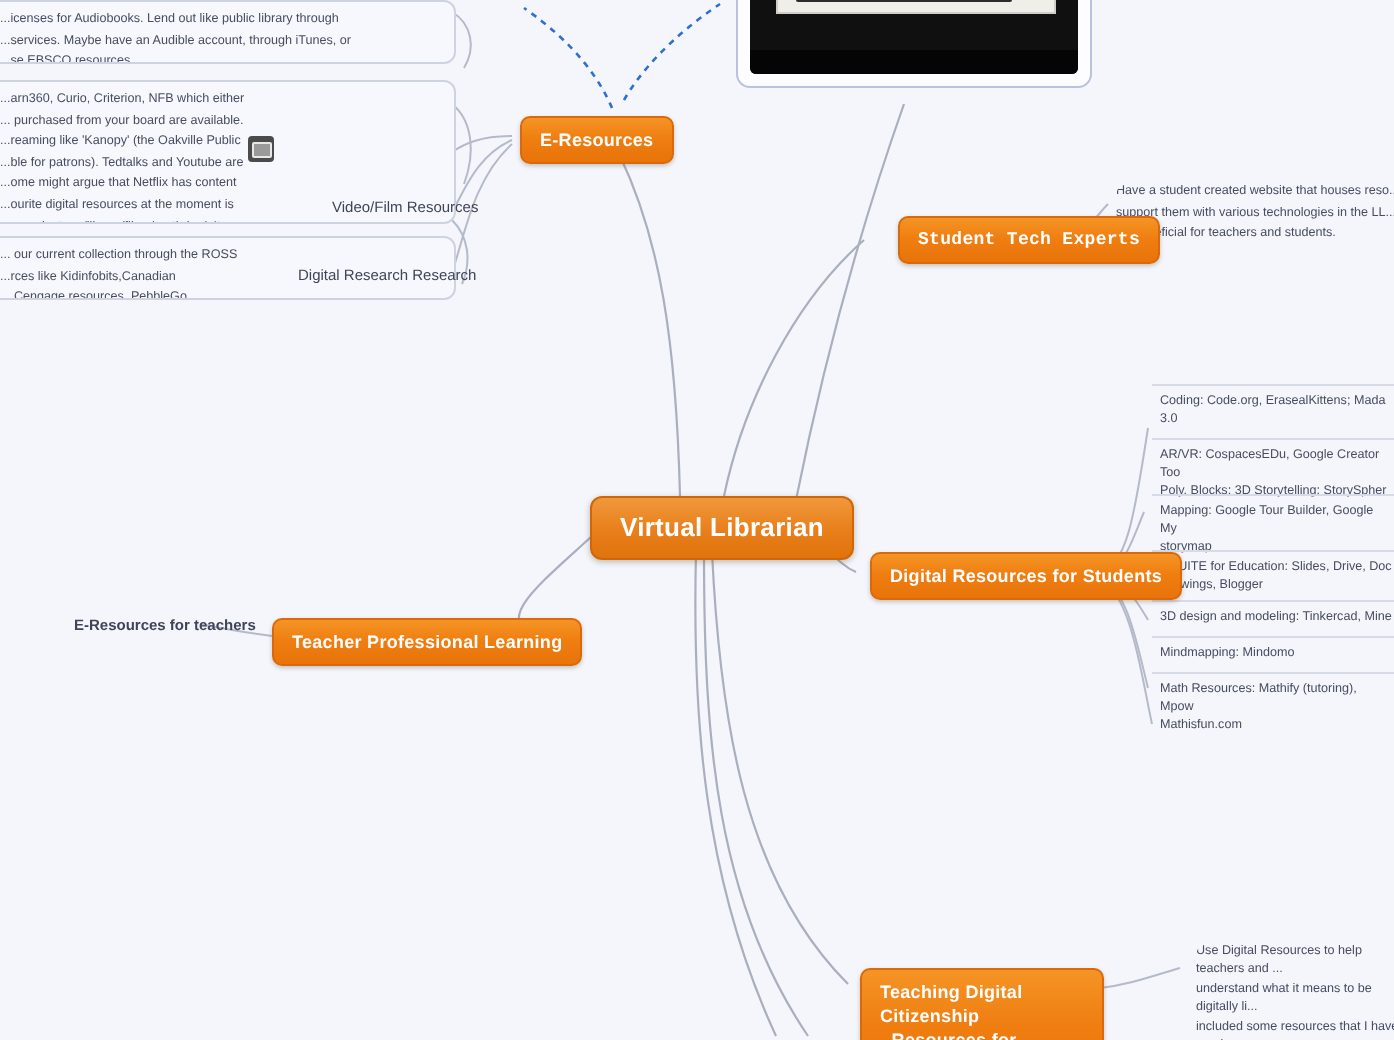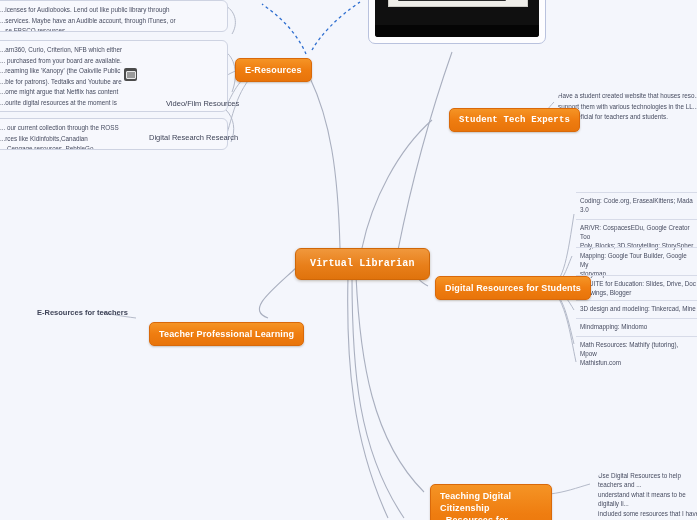--- a/index.html
+++ b/index.html
@@ -36,26 +36,25 @@
     line-height: 12px;
     letter-spacing: .15px;
     padding: 5px 9px;
     box-shadow: 0 1px 2px rgba(80,60,30,.28);
     white-space: nowrap;
     z-index: 6;
   }
   .node.central {
     background: linear-gradient(to bottom, #f0983c 0%, #e87f1a 55%, #e0730c 100%);
     border-color: #cf6708;
-    font-size: 10px;
+    font-size: 13px;
     line-height: 14px;
     padding: 8px 14px;
     border-radius: 6px;
     box-shadow: 0 1px 3px rgba(80,60,30,.33);
-    font-family: Liberation Mono, monospace;
   }
   .node.multiline { white-space: normal; }
 
   
   .leaf-label {
     position: absolute;
     color: #3f4458;
     font-size: 7.5px;
     line-height: 10px;
     white-space: nowrap;
@@ -218,33 +217,33 @@
     <g fill="none" stroke="#2f6fd0" stroke-width="1.3" stroke-dasharray="3,3">
       <path d="M306,54 C300,40 288,22 262,4"></path>
       <path d="M312,50 C320,36 336,18 360,2"></path>
     </g>
   </svg>
 
   <div class="node central" style="left:295px; top:248px;">
     <span>Virtual Librarian</span>
   </div>
 
-  <div class="node" style="left:235px; top:58px;">
+  <div class="node" style="left:260px; top:58px;">
     <span>E-Resources</span>
   </div>
 
   <div class="node" style="left:449px; top:108px;font-family:Liberation Mono, monospace;">
     <span>Student Tech Experts</span>
   </div>
 
   <div class="node" style="left:423px; top:276px;margin-left:12px;">
     <span>Digital Resources for Students</span>
   </div>
 
-  <div class="node" style="left:149px; top:309px;margin-top:13px;">
+  <div class="node" style="left:136px; top:309px;">
     <span>Teacher Professional Learning</span>
   </div>
 
   <div class="node multiline" style="left:430px; top:484px; width:122px;">
     <span style="white-space:pre-line;">Teaching Digital Citizenship
 - Resources for Teachers</span>
   </div>
 
   <div class="leaf-label" style="left:166px; top:99px;">
     <span>Video/Film Resources</span>

